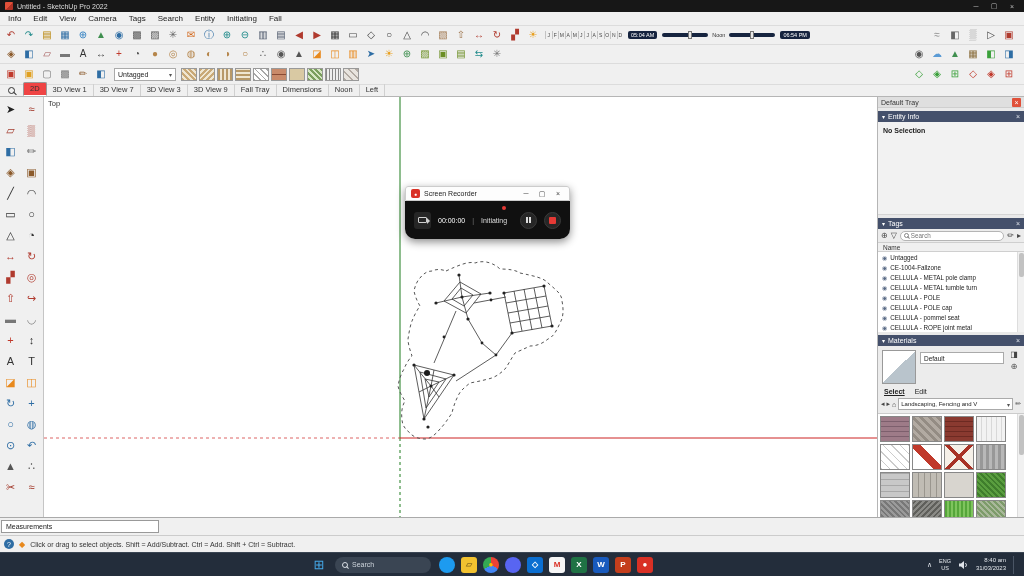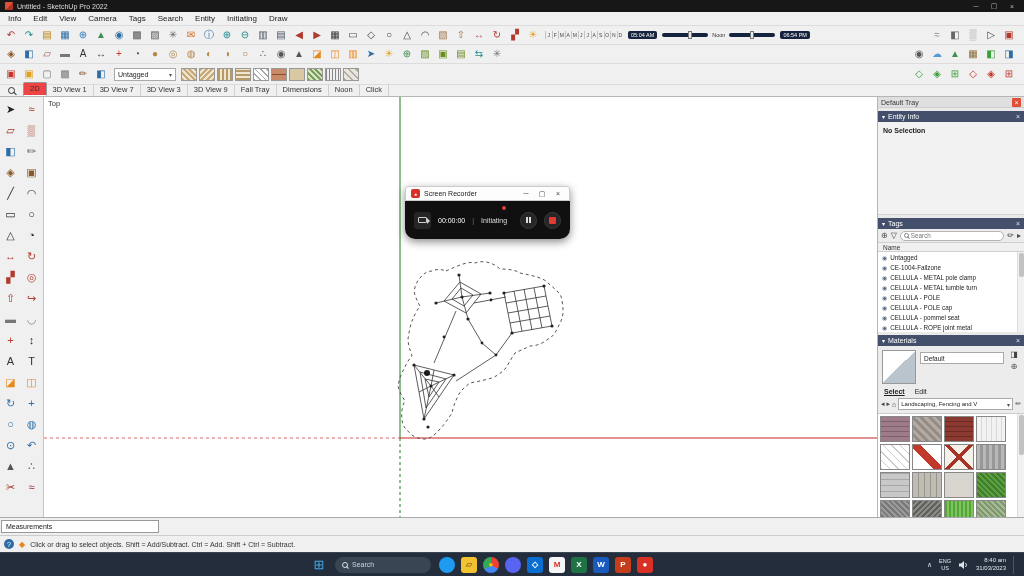--- a/index.html
+++ b/index.html
@@ -137,21 +137,21 @@
   <div class="menubar">
 
   <span class="menuitem">Info</span>
       <span class="menuitem">Edit</span>
       <span class="menuitem">View</span>
       <span class="menuitem">Camera</span>
       <span class="menuitem">Tags</span>
       <span class="menuitem">Search</span>
       <span class="menuitem">Entity</span>
       <span class="menuitem">Initiating</span>
-      <span class="menuitem">Draw</span>
+      <span class="menuitem">Fall</span>
     </div>
 
   <div class="trow" style="height:19px">
     <span class="iconrun">
 
         <span class="tbi">
           <span class="gl" style="color: rgb(176, 58, 46);">↶</span>
         </span>
 
         <span class="tbi">
@@ -537,21 +537,21 @@
     <span class="tabsrun">
 
     <span class="vtab active">2D</span>
         <span class="vtab">3D View 1</span>
         <span class="vtab">3D View 7</span>
         <span class="vtab">3D View 3</span>
         <span class="vtab">3D View 9</span>
         <span class="vtab">Fall Tray</span>
         <span class="vtab">Dimensions</span>
         <span class="vtab">Noon</span>
-        <span class="vtab">Click</span>
+        <span class="vtab">Left</span>
       </span>
   </div>
 
   <div class="workspace">
 
     <div class="lefttools">
 
         <span class="lti">
           <span class="gl" style="color: rgb(34, 34, 34);">➤</span>
         </span>

